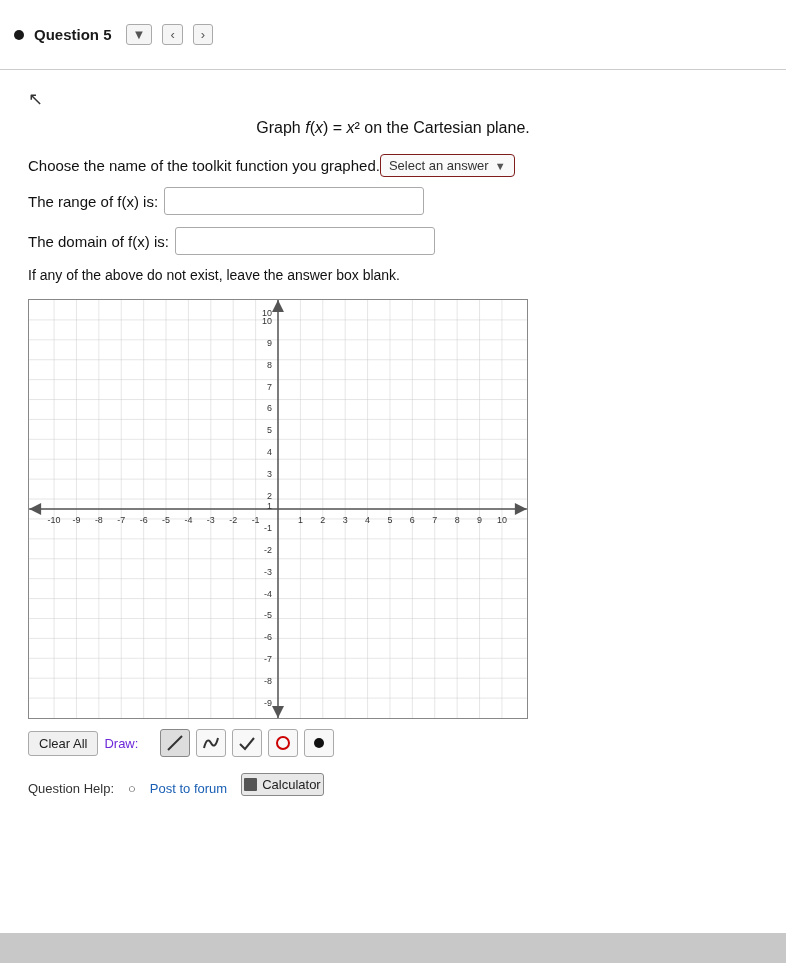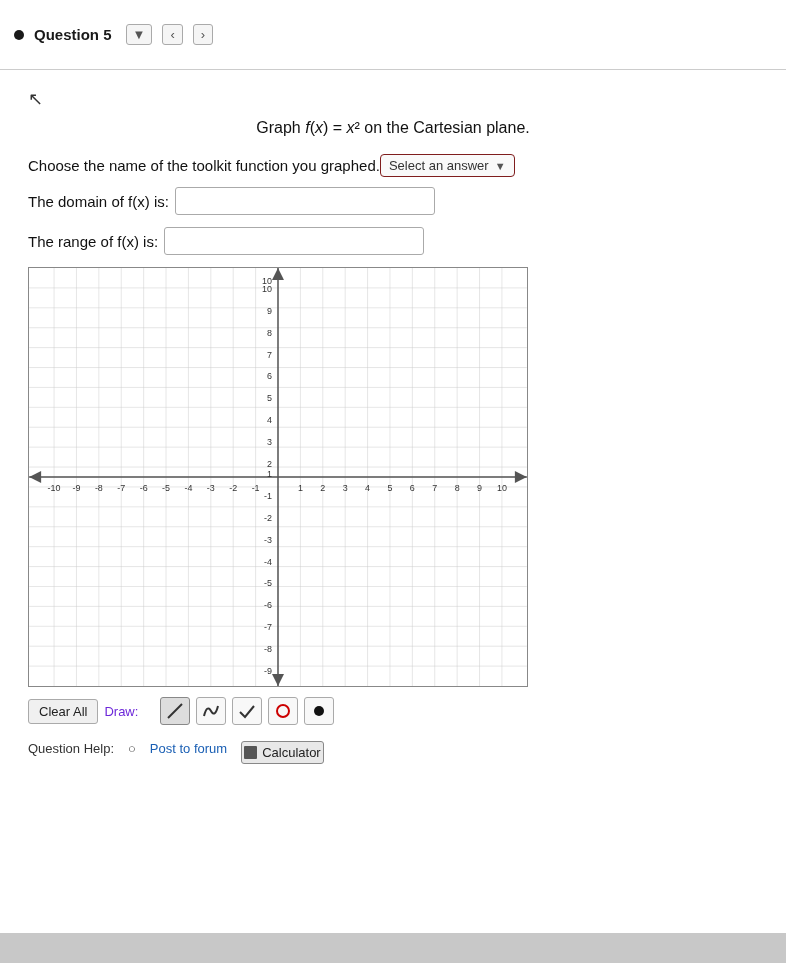--- a/index.html
+++ b/index.html
@@ -185,21 +185,21 @@
     }
     .draw-tool-dot {
       width: 10px;
       height: 10px;
       border-radius: 50%;
       background: #111;
     }
     
     .help-bar {
       display: flex;
-      align-items: flex-start;
+      align-items: flex-end;
       gap: 14px;
       margin-top: 10px;
       flex-wrap: wrap;
     }
     .help-text {
       font-size: 13px;
       color: #333;
     }
     .post-link {
       font-size: 13px;
@@ -263,31 +263,32 @@
     <div class="sub-question">
       <span>Choose the name of the toolkit function you graphed.</span>
       <div class="select-answer">
         <span>Select an answer</span>
         <span class="select-answer-chevron">▼</span>
       </div>
     </div>
 
     
     <div class="input-row">
+      <span>The range of f(x) is:</span>
+      <input type="text" class="text-input" value="" style="">
+    </div>
+
+    
+    <div class="input-row">
       <span>The domain of f(x) is:</span>
       <input type="text" class="text-input" value="" style="">
     </div>
 
     
-    <div class="input-row">
-      <span>The range of f(x) is:</span>
-      <input type="text" class="text-input" value="" style="">
-    </div>
-
-    
+    <div class="blank-note">If any of the above do not exist, leave the answer box blank.</div>
 
     
     <div class="graph-container">
       <div class="graph-canvas">
         <svg class="graph-svg" viewBox="0 0 500 420" xmlns="http://www.w3.org/2000/svg">
 
           <g stroke="#ccc" stroke-width="0.5">
 
             <line x1="25" y1="0" x2="25" y2="420"></line>
             <line x1="47.5" y1="0" x2="47.5" y2="420"></line>

